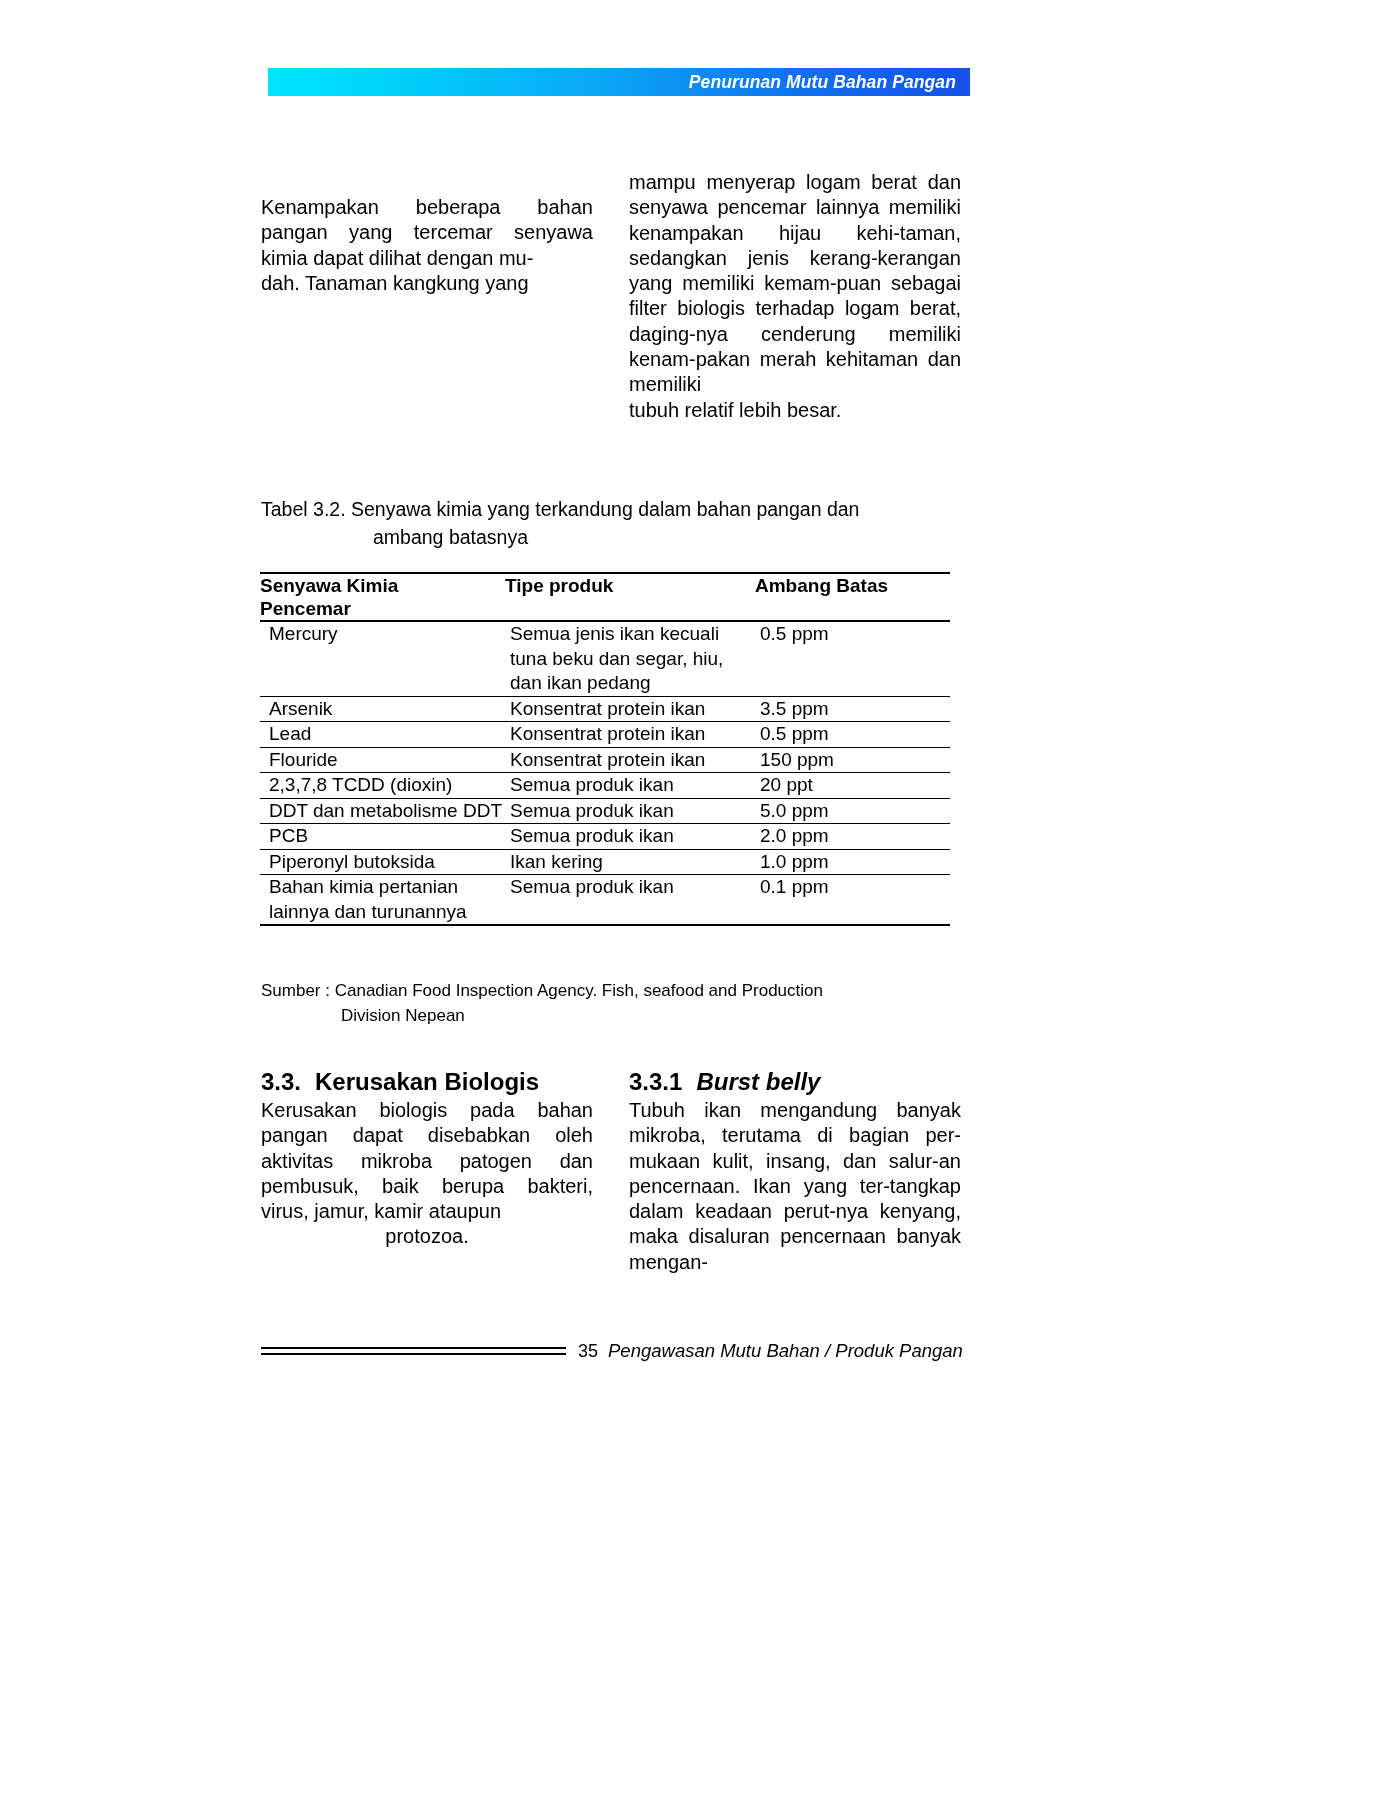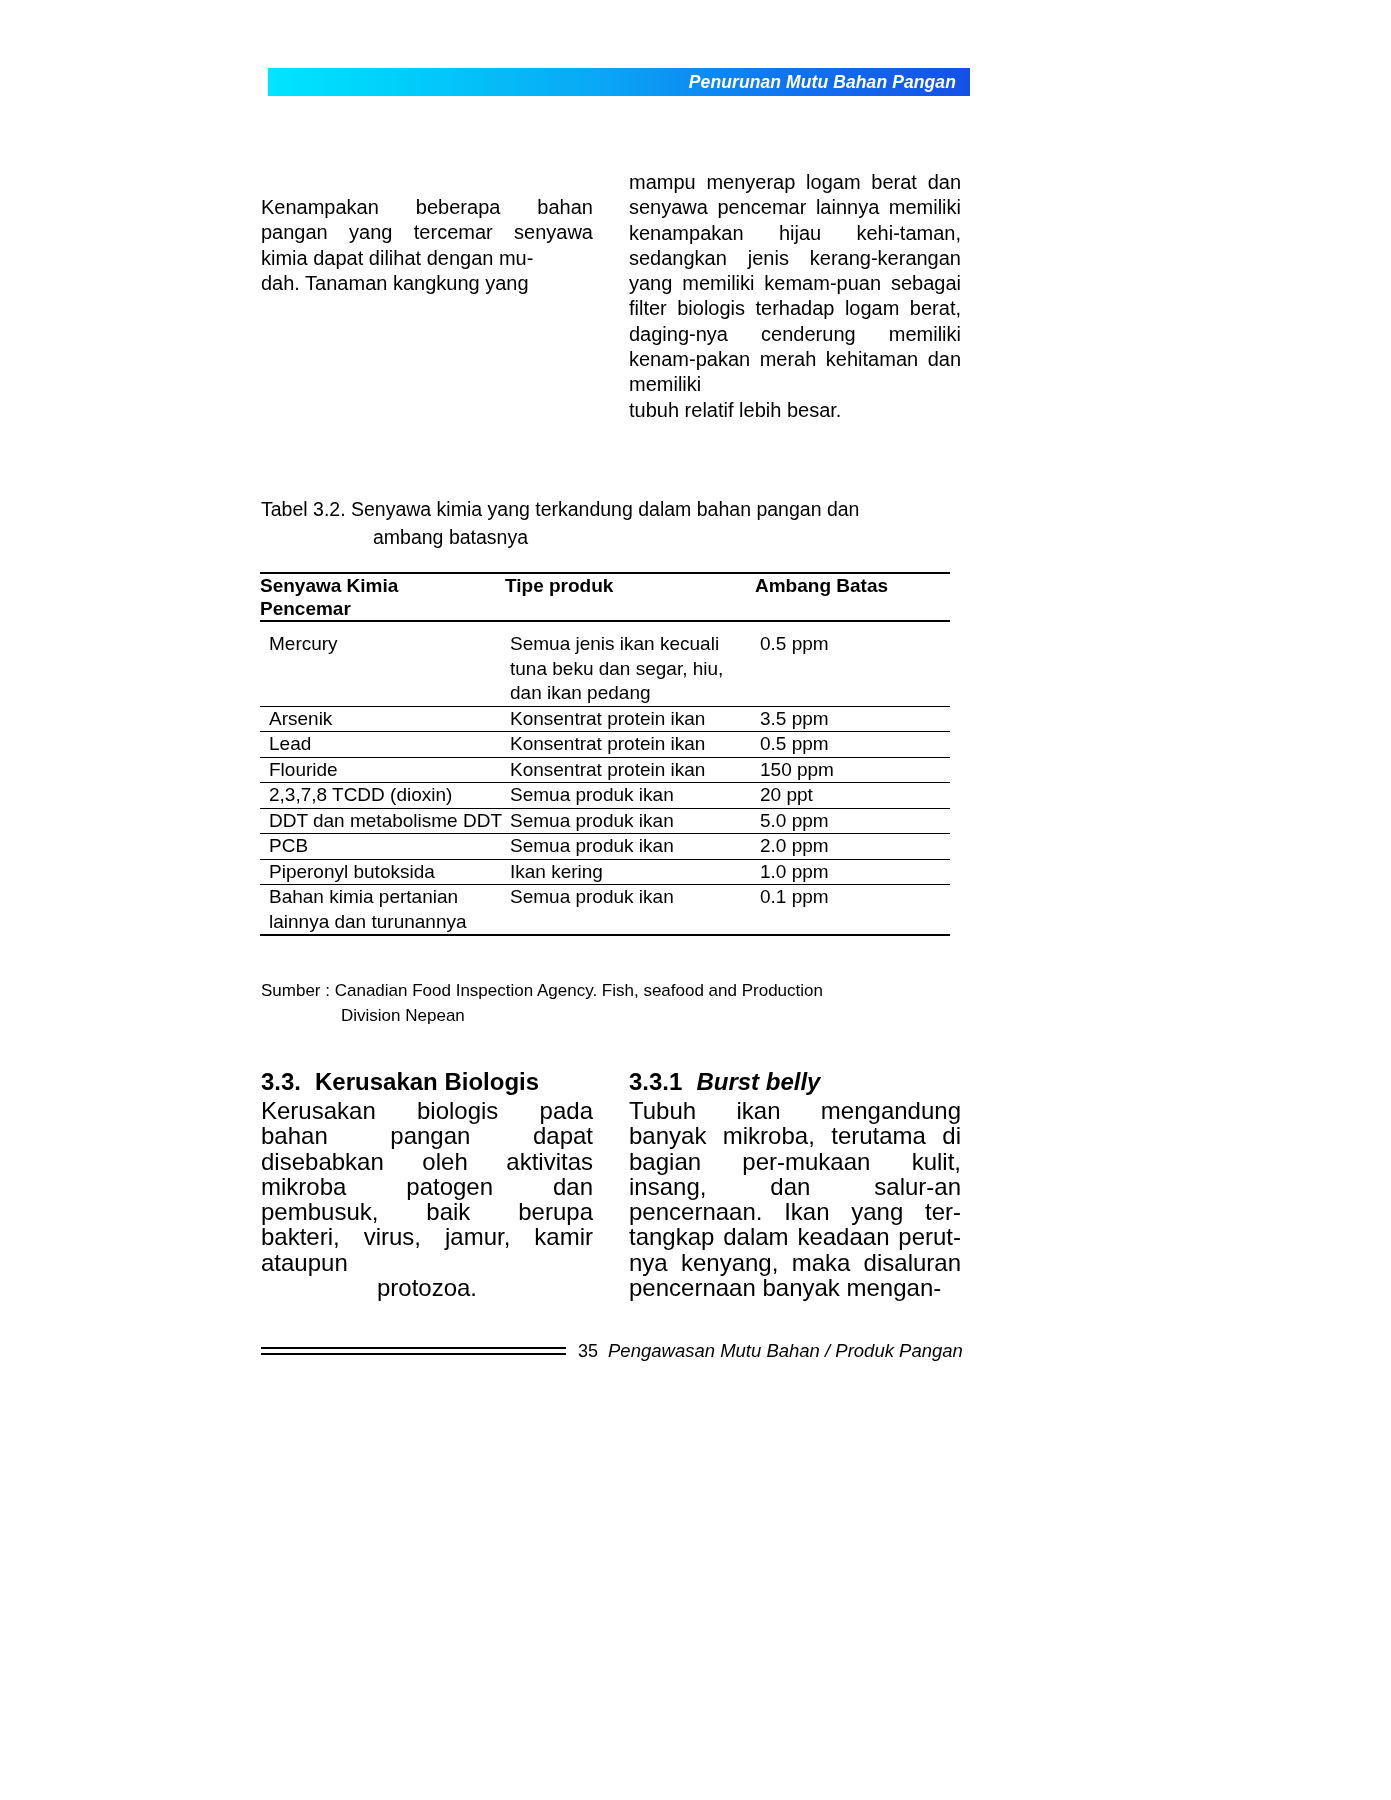--- a/index.html
+++ b/index.html
@@ -107,21 +107,21 @@
   }
   thead th.c1 { width: 245px; }
   thead th.c2 { width: 250px; }
   thead th.c3 { width: 195px; }
 
   tbody td {
     padding: 4px 8px 4px 8px;
     line-height: 24.5px;
     font-size: 19px;
   }
-  tbody tr.first td { padding-top: 10px; }
+  tbody tr.first td { }
   tbody td.c1 { width: 245px; padding-left: 9px; }
   tbody td.c2 { width: 250px; padding-left: 5px; }
   tbody td.c3 { width: 195px; padding-left: 5px; }
 
   .source-note {
     position: absolute;
     left: 261px;
     top: 978px;
     width: 700px;
     font-size: 17px;
@@ -143,21 +143,21 @@
     font-size: 24px;
     font-weight: bold;
     margin: 0 0 3px 0;
     line-height: 27px;
   }
   .sec-heading .num { font-weight: bold; }
   .sec-heading .it { font-style: italic; }
   .sec-heading .sp { display: inline-block; width: 14px; }
   .sec-col p {
     margin: 0;
-    font-size: 24px;
+    font-size: 20px;
     line-height: 25.3px;
     text-align: justify;
   }
   .sec-col p > span.lastline { display: block; text-align: center; }
 
   
   .footer {
     position: absolute;
     left: 261px;
     top: 1340px;

